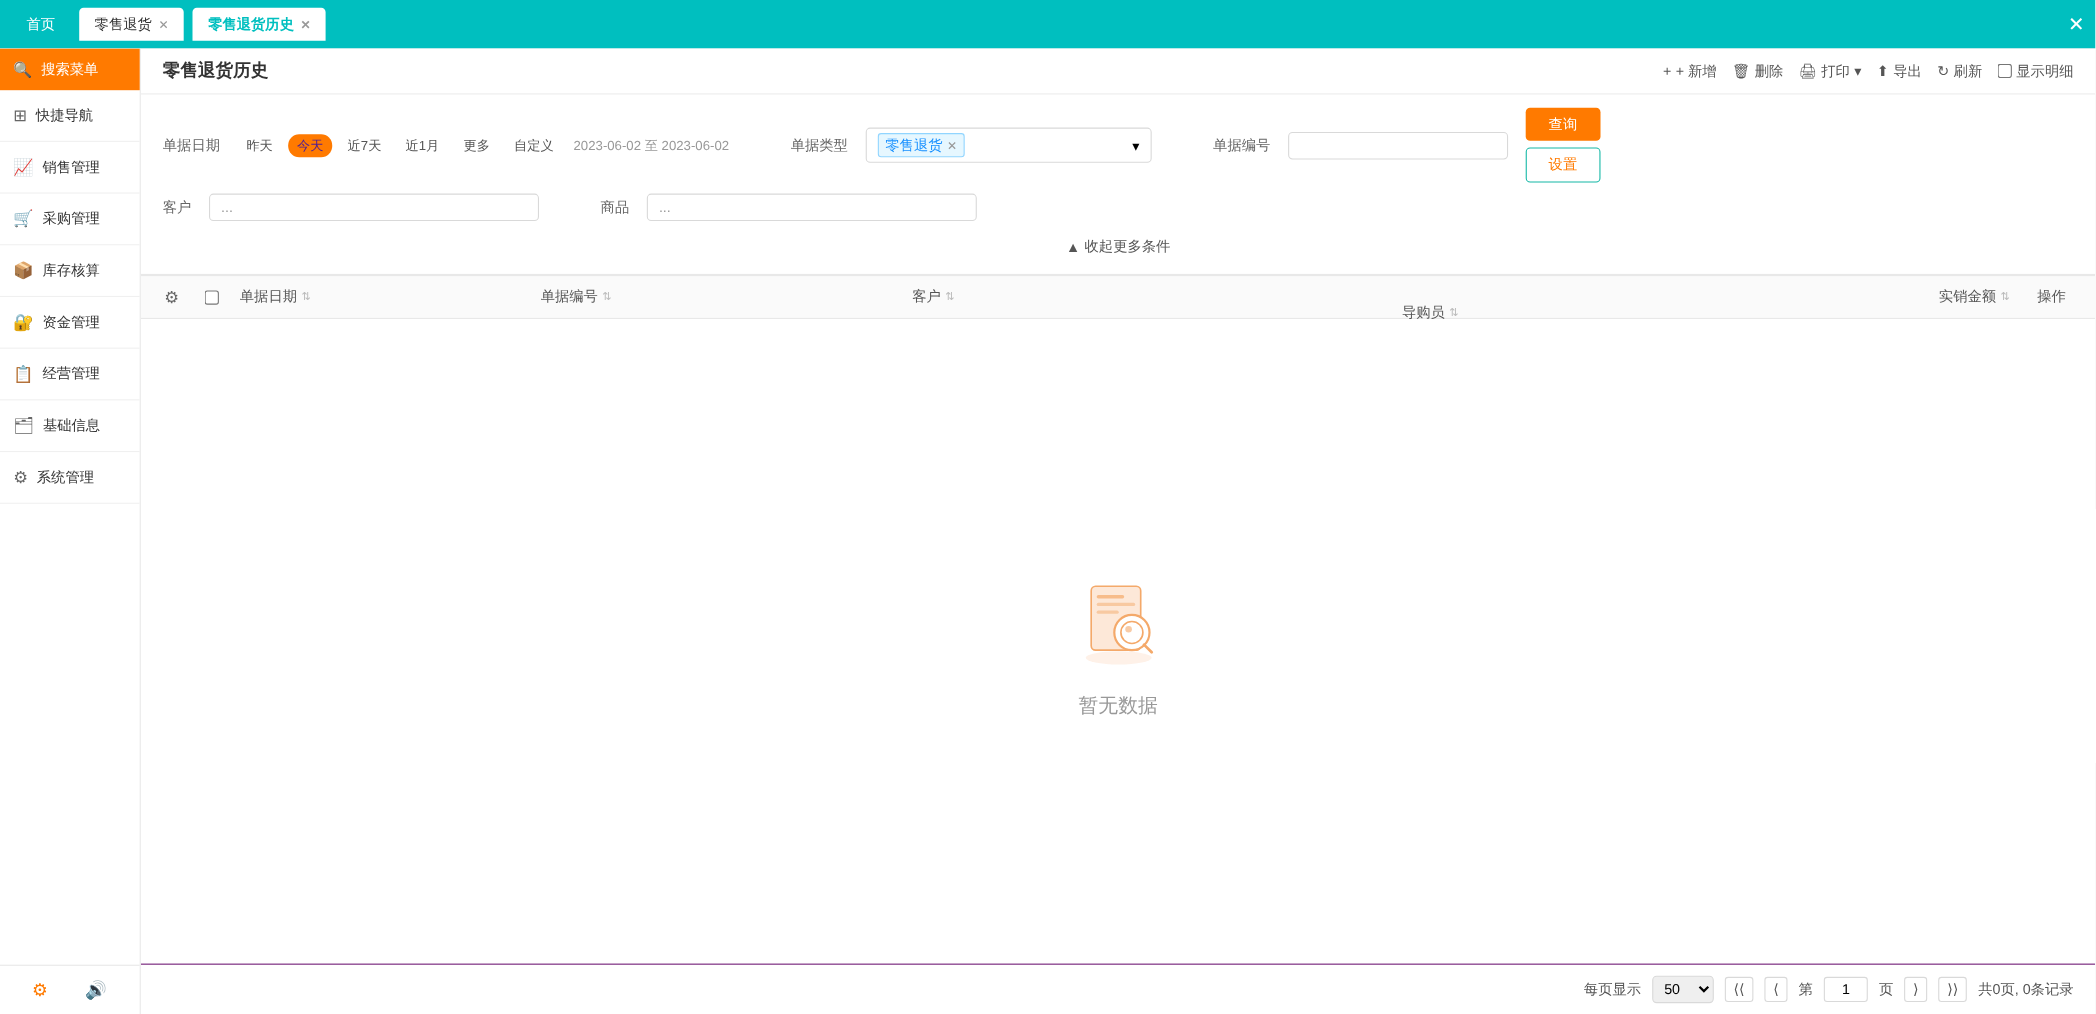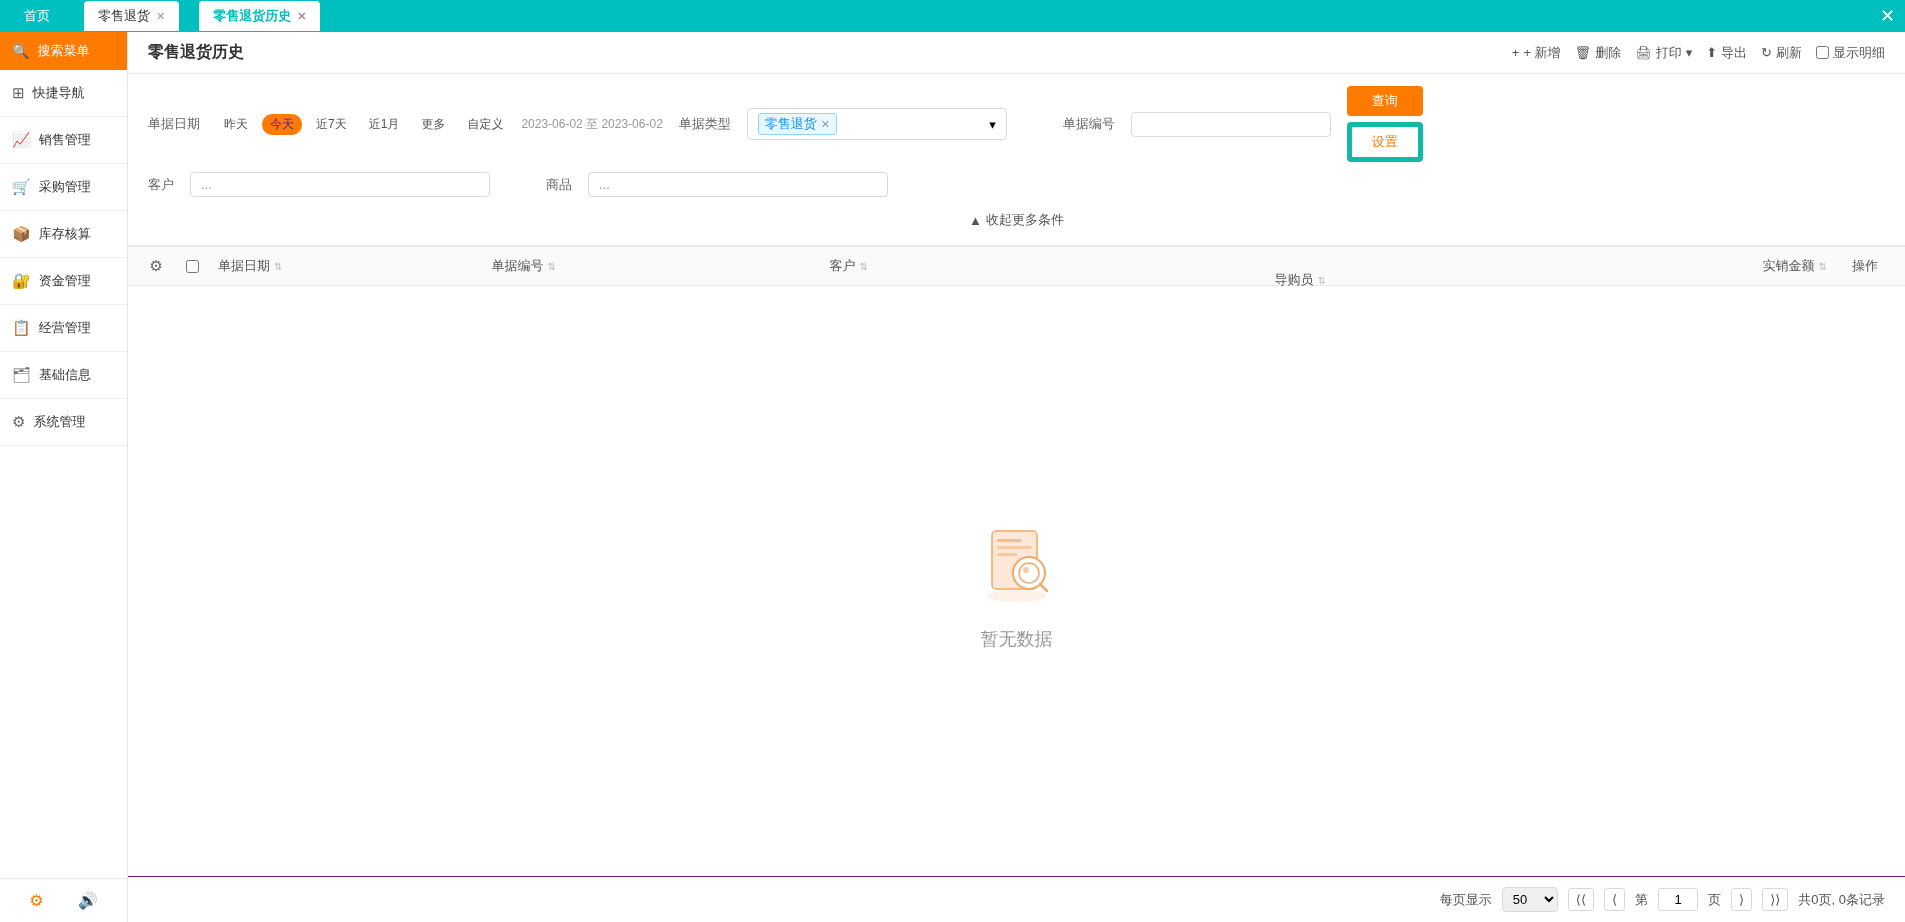--- a/index.html
+++ b/index.html
@@ -1,25 +1,25 @@
 <!DOCTYPE html>
 <html><head>
   <meta charset="utf-8">
   <style>
     * { box-sizing: border-box; margin: 0; padding: 0; font-family: 'Microsoft YaHei', sans-serif; font-size: 13px; }
     body { display: flex; flex-direction: column; height: 922px; overflow: hidden; background: #f5f5f5; }
 
     
     .top-bar {
       background: #00bfbf;
-      height: 32px;
+      height: 44px;
       display: flex;
       align-items: center;
       padding: 0 10px;
-      gap: 20px;
+      gap: 8px;
       flex-shrink: 0;
     }
     .tab-item {
       background: #fff;
       border-radius: 4px 4px 0 0;
       padding: 6px 14px;
       font-size: 13px;
       color: #333;
       cursor: pointer;
       display: flex;
@@ -203,21 +203,21 @@
       color: #fff;
       border: none;
       border-radius: 4px;
       padding: 6px 20px;
       cursor: pointer;
       font-size: 13px;
     }
     .settings-btn {
       background: #fff;
       color: #ff7a00;
-      border: 5px solid #14b8a6;
+      border: 1px solid #14b8a6;
       border-radius: 4px;
       padding: 6px 20px;
       cursor: pointer;
       font-size: 13px;
     }
     .query-settings-col {
       display: flex;
       flex-direction: column;
       gap: 6px;
     }
@@ -414,21 +414,21 @@
         <div class="date-filters">
           <span class="date-filter-btn">昨天</span>
           <span class="date-filter-btn active">今天</span>
           <span class="date-filter-btn">近7天</span>
           <span class="date-filter-btn">近1月</span>
           <span class="date-filter-btn">更多</span>
           <span class="date-filter-btn">自定义</span>
           <span class="date-range">2023-06-02 至 2023-06-02</span>
         </div>
 
-        <span class="filter-label" style="">单据类型</span>
+        <span class="filter-label" style="margin-left:40px;">单据类型</span>
         <div class="filter-select" style="min-width:260px;">
           <div class="filter-tag">
             <span>零售退货</span>
             <span class="tag-close">✕</span>
           </div>
           <span style="margin-left:auto;">▾</span>
         </div>
 
         <span class="filter-label" style="margin-left:40px;">单据编号</span>
         <input class="filter-input" type="text" style="width: 200px;">

